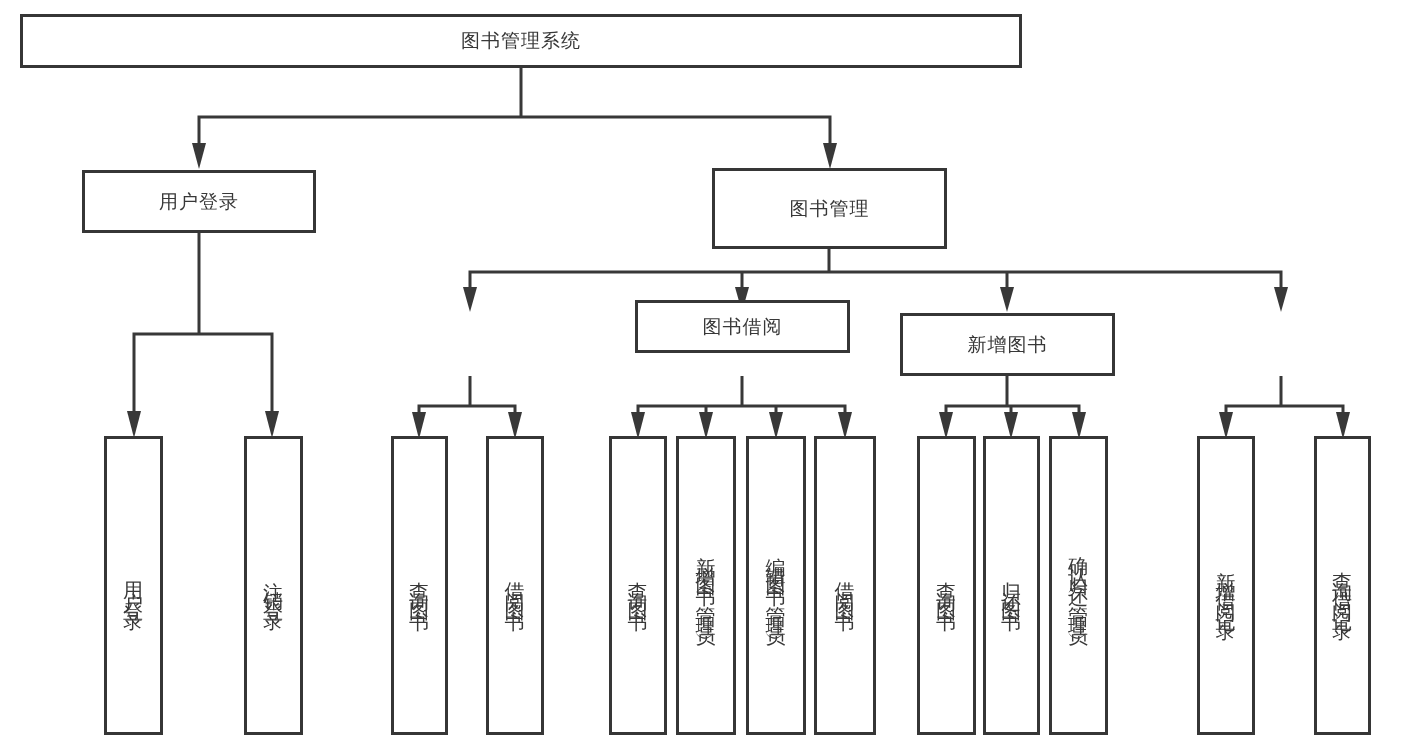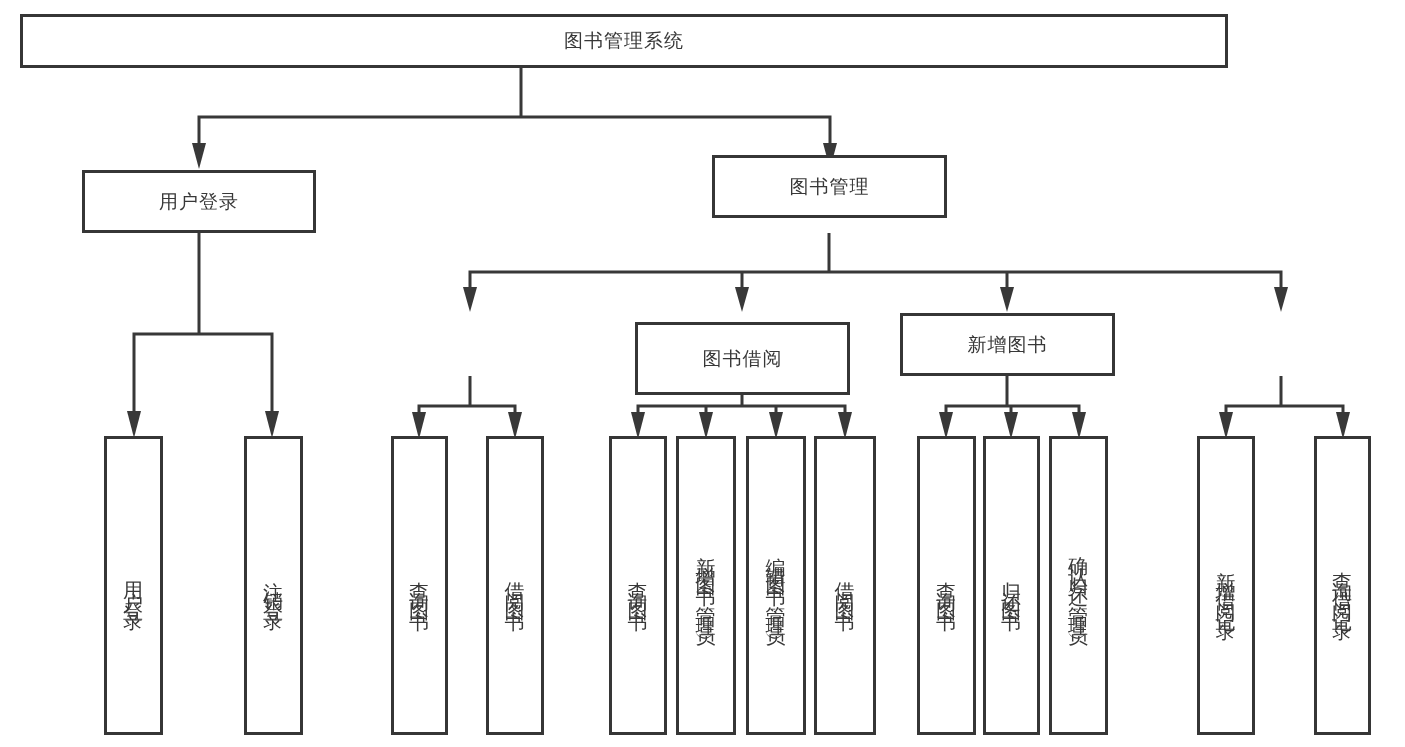--- a/index.html
+++ b/index.html
@@ -85,32 +85,32 @@
       <polygon points="769,412 783,412 776,439"></polygon>
       <polygon points="838,412 852,412 845,439"></polygon>
       <polygon points="939,412 953,412 946,439"></polygon>
       <polygon points="1004,412 1018,412 1011,439"></polygon>
       <polygon points="1072,412 1086,412 1079,439"></polygon>
       <polygon points="1219,412 1233,412 1226,439"></polygon>
       <polygon points="1336,412 1350,412 1343,439"></polygon>
     </g>
   </svg>
 
-  <div class="box h" style="left:20px;top:14px;width:1208px;height:54px">
+  <div class="box h" style="left:20px;top:14px;width:1002px;height:54px">
     <span class="lbl">图书管理系统</span>
   </div>
 
   <div class="box h" style="left:82px;top:170px;width:234px;height:63px">
     <span class="lbl">用户登录</span>
   </div>
-  <div class="box h" style="left:712px;top:155px;width:235px;height:63px">
+  <div class="box h" style="left:712px;top:168px;width:235px;height:81px">
     <span class="lbl">图书管理</span>
   </div>
 
-  <div class="box h" style="left:635px;top:322px;width:215px;height:73px">
+  <div class="box h" style="left:635px;top:300px;width:215px;height:53px">
     <span class="lbl">图书借阅</span>
   </div>
   <div class="box h" style="left:900px;top:313px;width:215px;height:63px">
     <span class="lbl">新增图书</span>
   </div>
 
   <div class="box v" style="left:104px;top:436px;width:59px;height:299px">
     <span class="lbl">用户登录</span>
   </div>
   <div class="box v" style="left:244px;top:436px;width:59px;height:299px">

